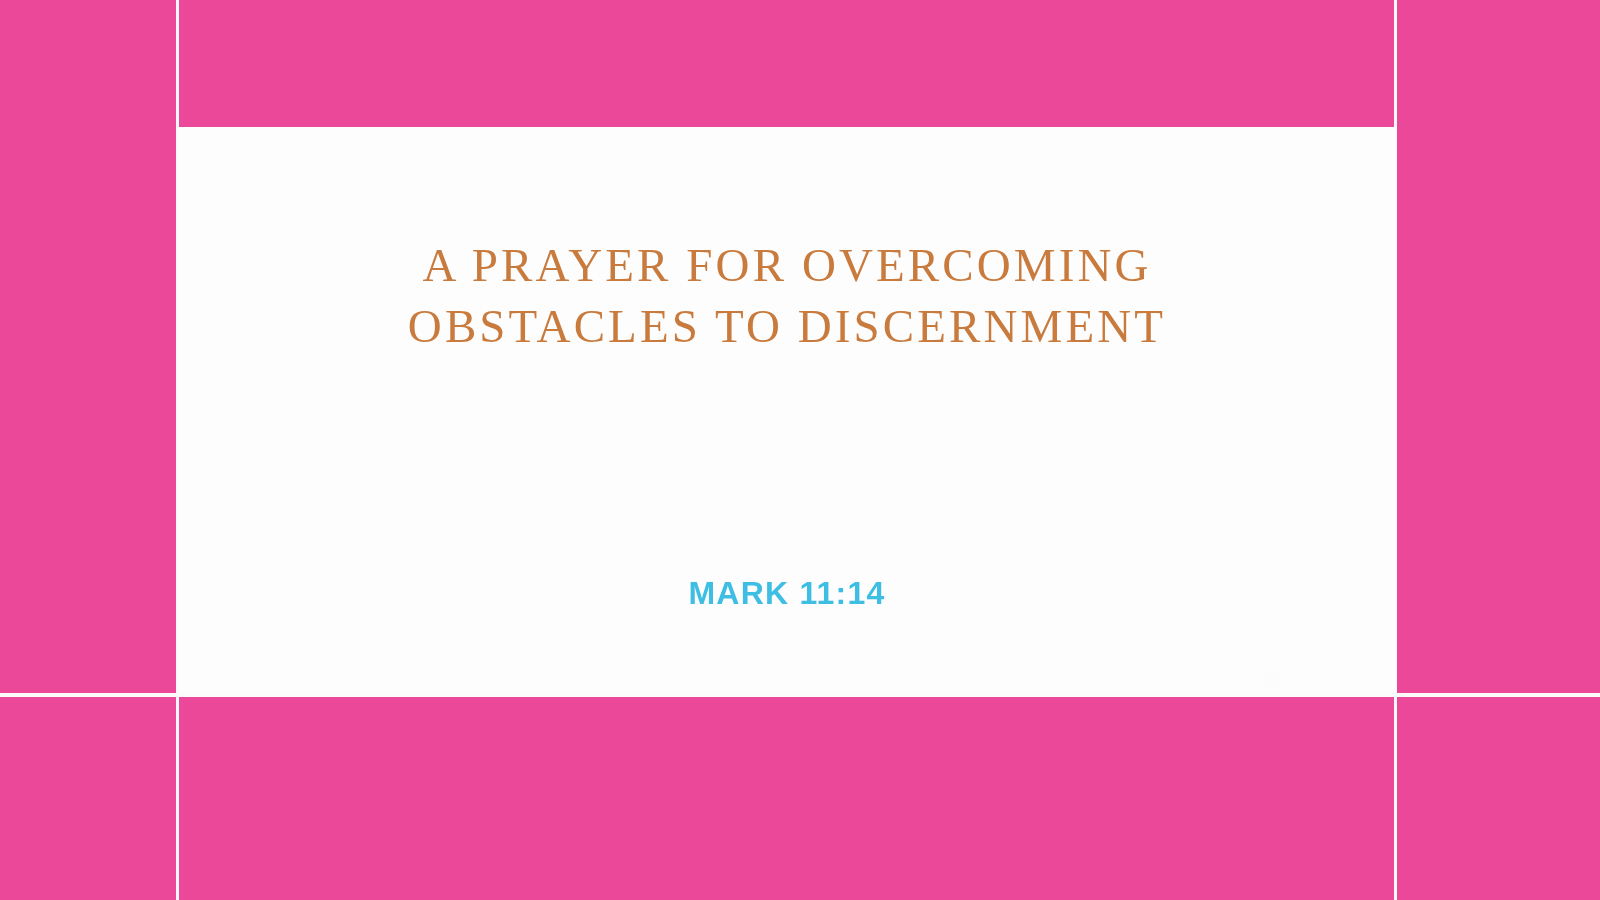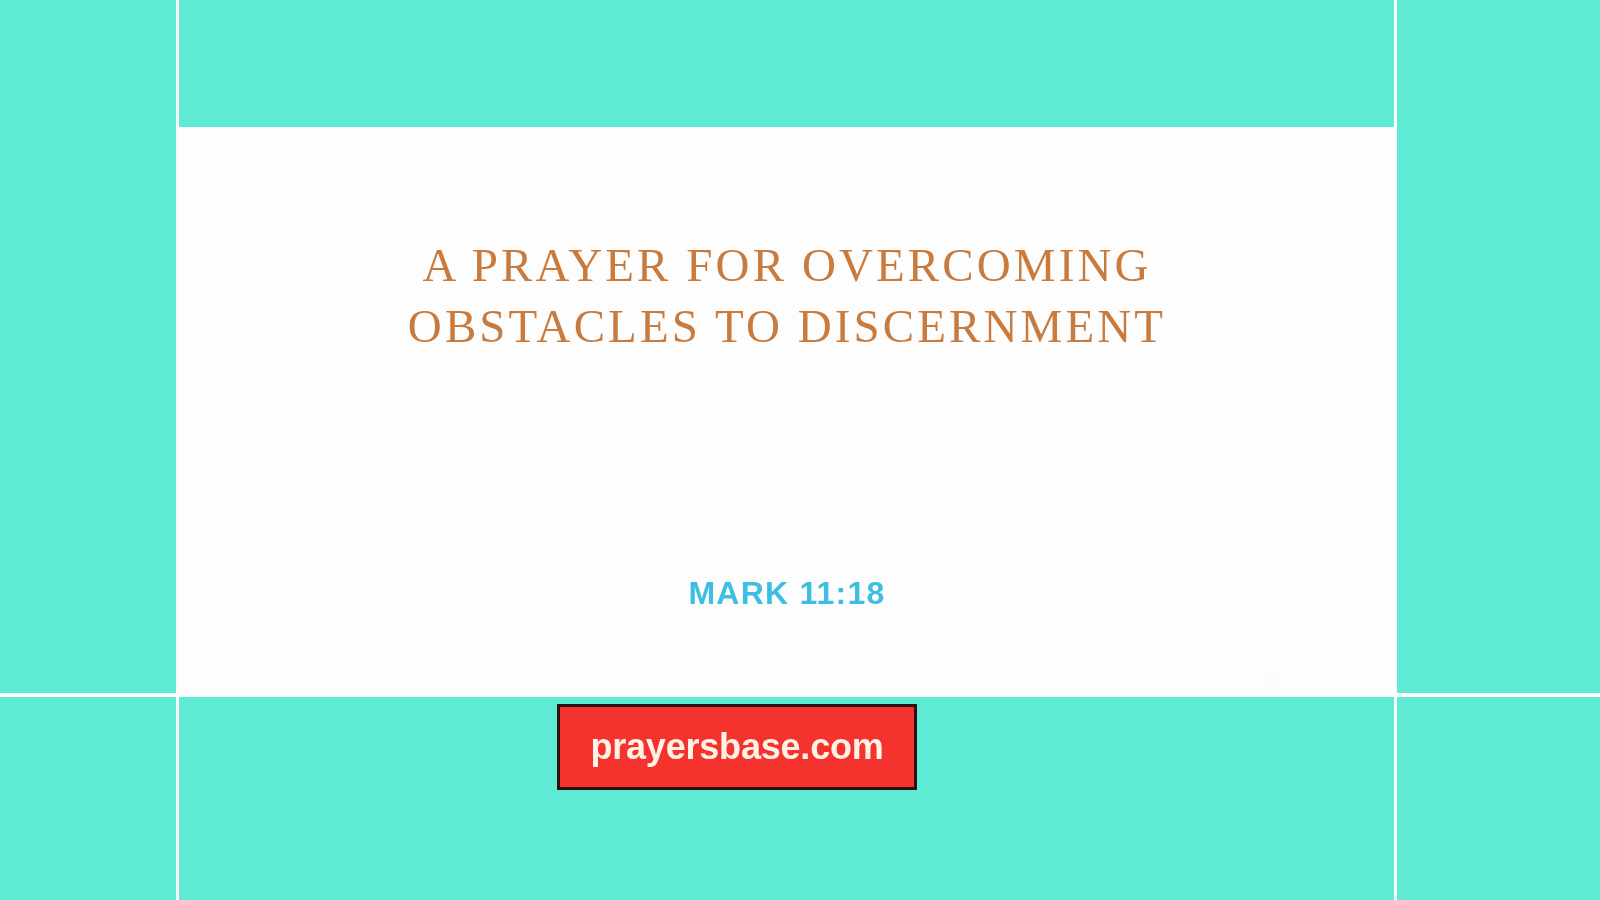--- a/index.html
+++ b/index.html
@@ -12,21 +12,21 @@
     height: 900px;
     background: #e2e2e2;
     font-family: "Liberation Sans", sans-serif;
     overflow: hidden;
   }
 
   .slide-root {
     position: relative;
     width: 1600px;
     height: 900px;
-    background: #5eead4;
+    background: #ec4899;
   }
 
   
   .guide-v {
     position: absolute;
     top: 0;
     width: 3px;
     height: 900px;
     background: #fafafa;
   }
@@ -153,24 +153,21 @@
   <div class="guide-v right"></div>
   <div class="guide-h"></div>
 
   <div class="content-card">
     <div class="card-inner">
 
       <div class="verse-title">A PRAYER FOR OVERCOMING
 OBSTACLES TO DISCERNMENT</div>
 
 
-      <div class="verse-reference">MARK 11:18</div>
+      <div class="verse-reference">MARK 11:14</div>
 
     </div>
   </div>
 
   <div class="pointer-artifact"></div>
 
-  <div class="site-badge">
-    <span class="site-badge-label">prayersbase.com</span>
-  </div>
 
 </div>
 
 </body></html>

